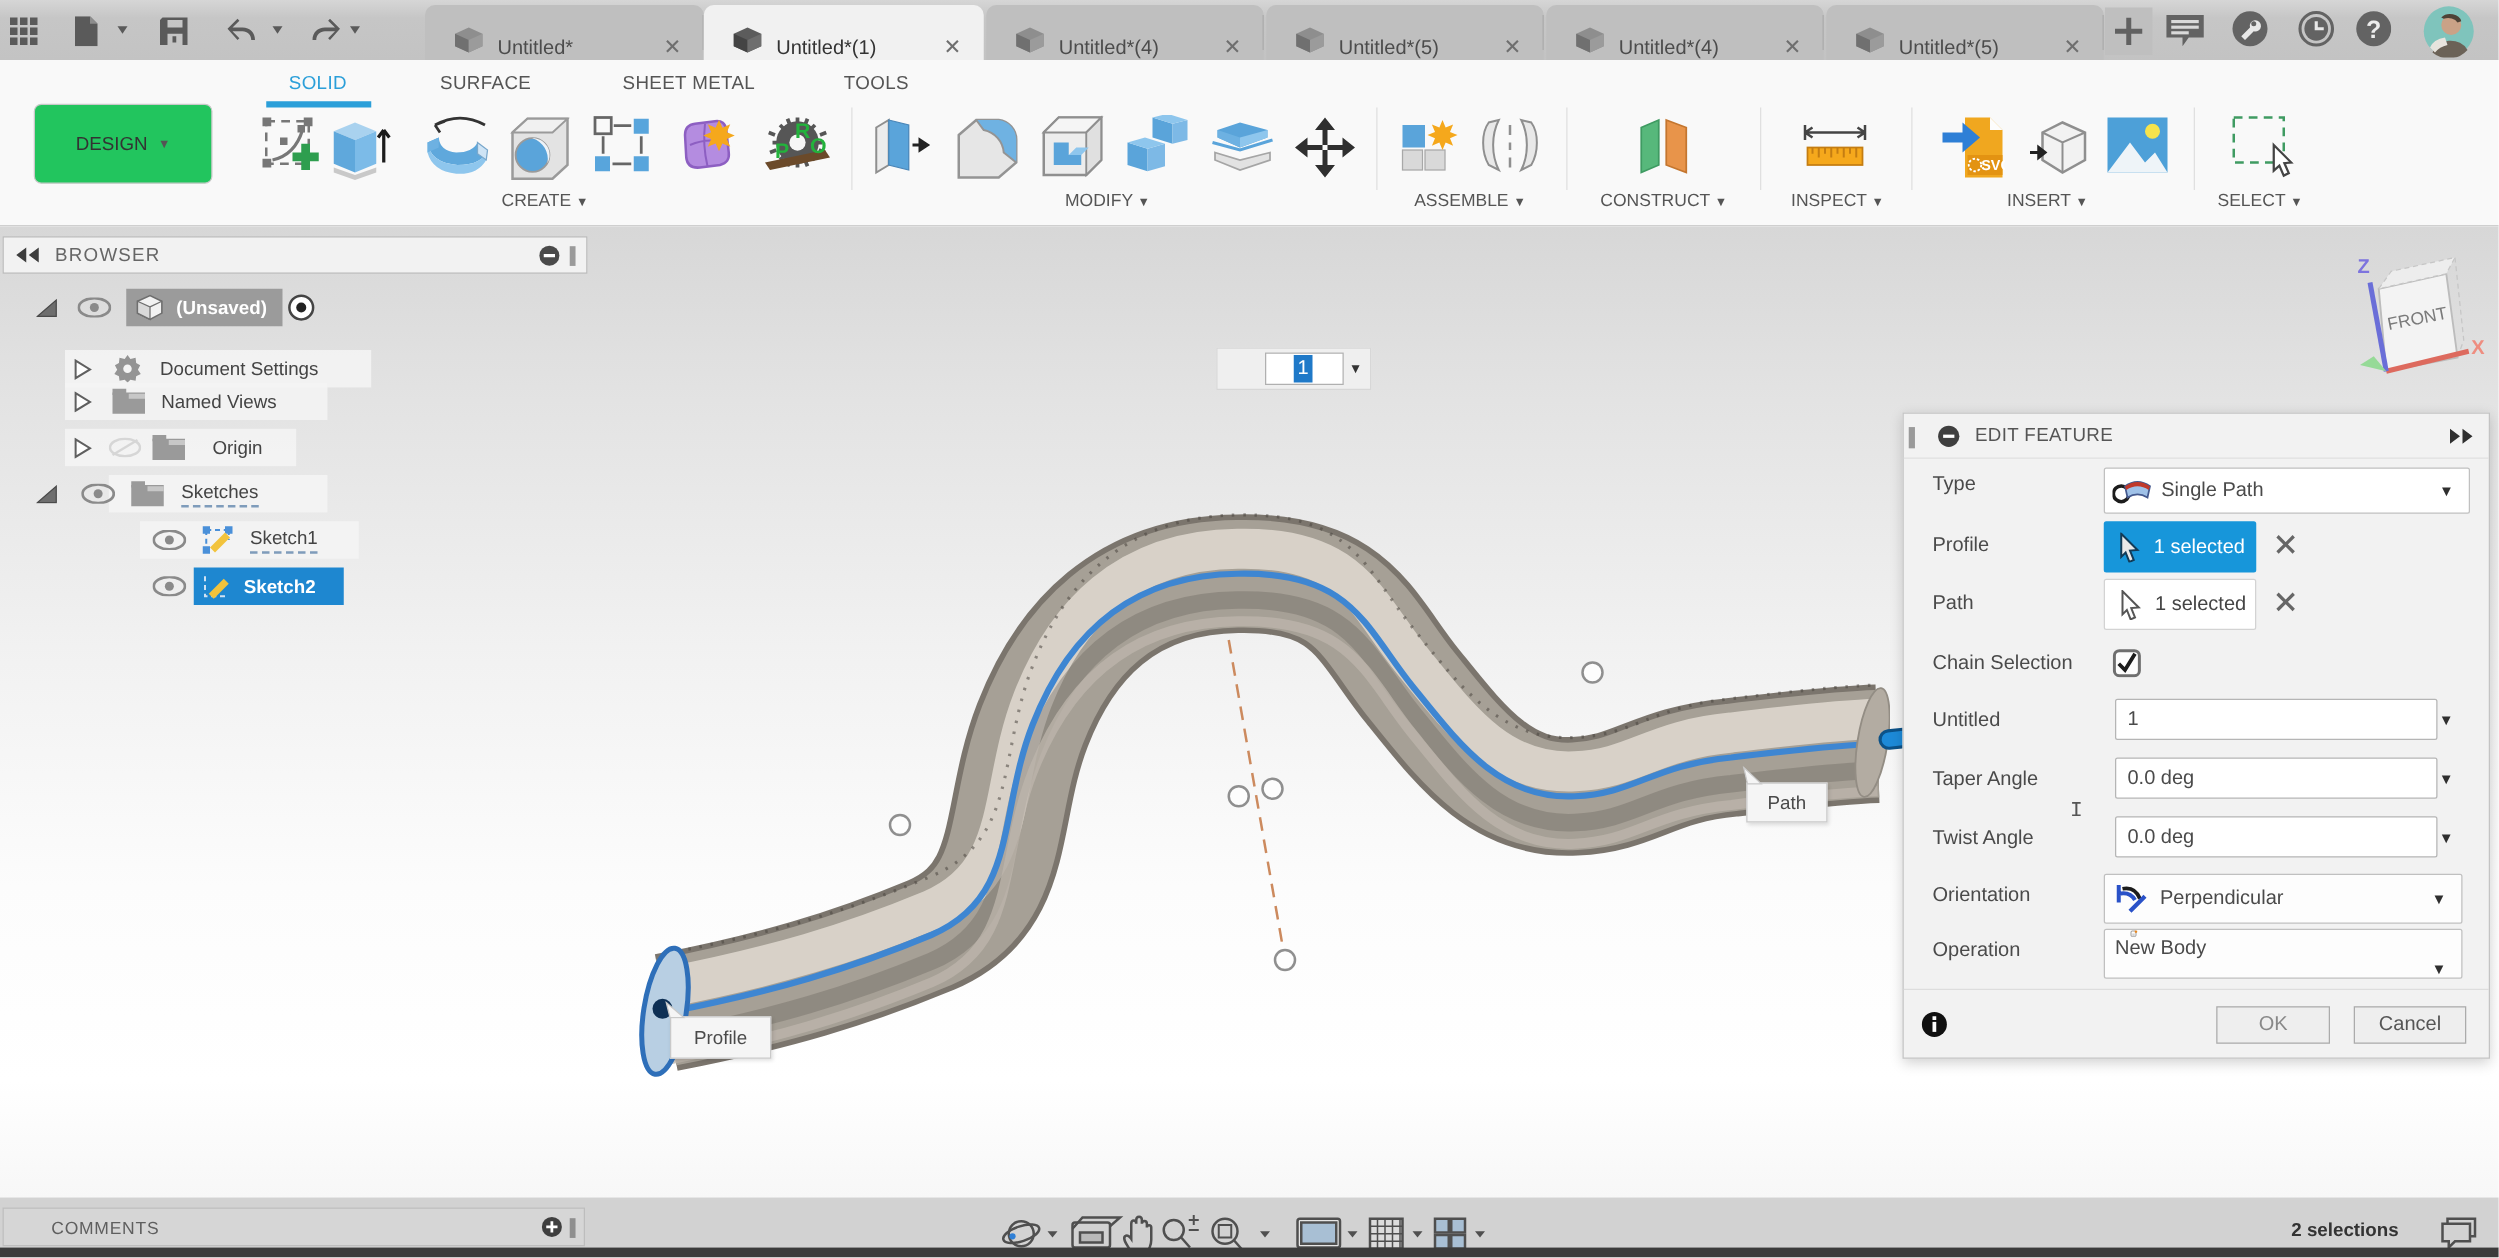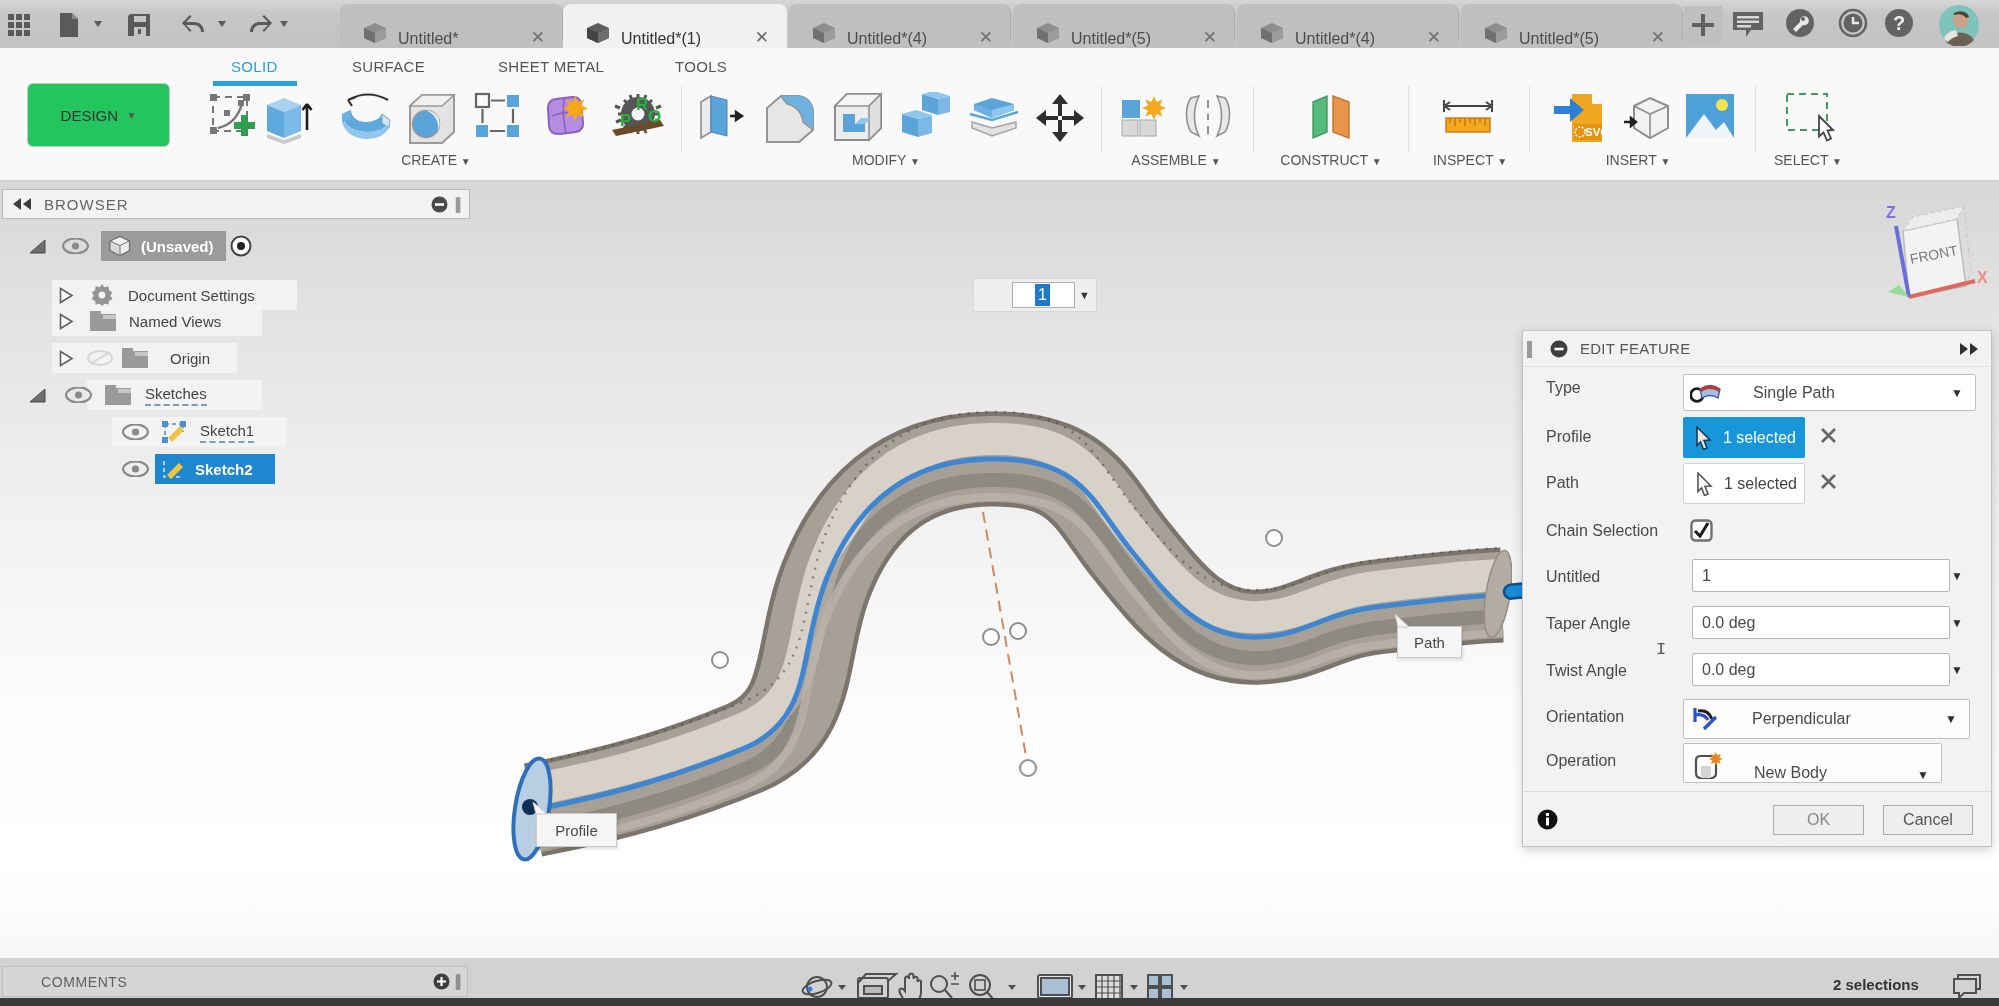--- a/index.html
+++ b/index.html
@@ -34,21 +34,21 @@
   #browser { position:absolute; left:2px; top:189px; width:470px; }
   #bheader { width:468px; height:30px; background:#f2f2f2; border:1px solid #b9b9b9;
     display:flex; align-items:center; color:#666; font-size:15px; letter-spacing:1px; }
   .trow { position:absolute; height:32px; display:flex; align-items:center; font-size:15px; color:#444; }
 
   
   #dialog { position:absolute; left:1522px; top:330px; width:470px; height:517px;
     background:#f2f2f2; border:1px solid #c4c4c4; box-shadow:0 3px 10px rgba(0,0,0,.18); font-size:16px; color:#4a4a4a; }
   .drow { position:absolute; left:0; width:100%; height:32px; }
   .dlabel { position:absolute; left:23px; top:5px; }
-  .dfield { position:absolute; background:#fff; border:1px solid #c0c0c0; border-radius:2px;gap:24px; }
+  .dfield { position:absolute; background:#fff; border:1px solid #c0c0c0; border-radius:2px; }
 
   
   #bottombar { position:absolute; left:0; top:958px; width:1999px; height:40px; background:#d2d2d2; }
   #darkstrip { position:absolute; left:0; top:998px; width:1999px; height:8px; background:#3b3b3b; }
 </style>
 </head>
 <body>
 
 <div id="canvas"></div>
 <svg id="scene" class="abs" style="left:0;top:0;" width="1999" height="1006" viewBox="0 0 1999 1006">
@@ -592,21 +592,21 @@
           <path d="M6 6 Q16 4 20 14" fill="none" stroke="#1c1c1c" stroke-width="3"></path>
           <path d="M12 24 L24 12" stroke="#2a52c8" stroke-width="3.4"></path>
         </svg>
       <span style="margin-left:8px;">Perpendicular</span>
       <span style="margin-left:auto;margin-right:12px;color:#2f2f2f;font-size:12px;">▼</span>
     </div>
   </div>
 
   <div class="drow" style="top:416px;">
       <span class="dlabel">Operation</span>
-    <div class="dfield" style="left:160px;top:-4px;width:259px;height:40px;display:flex;align-items:flex-end;background:#fdfdfd;">
+    <div class="dfield" style="left:160px;top:-4px;width:287px;height:40px;display:flex;align-items:flex-start;background:#fdfdfd;flex-direction:column;">
       <svg width="30" height="30" viewBox="0 0 30 30" style="margin-left:8px;">
           <path d="M4 8 Q4 4 9 4 H19 Q24 4 24 8 V21 Q24 26 19 26 H9 Q4 26 4 21 Z" fill="#fdfdfd" stroke="#4f4f4f" stroke-width="2.2"></path>
           <path d="M9 14 H19 V26 H9 Z" fill="#d4d4d4"></path>
           <path d="M22 1 l1.8 4 4.2 -1.6 -1.6 4.2 4 1.8 -4 1.8 1.6 4.2 -4.2 -1.6 -1.8 4 -1.8 -4 -4.2 1.6 1.6 -4.2 -4 -1.8 4 -1.8 -1.6 -4.2 4.2 1.6 z" fill="#e8871e" transform="scale(0.82) translate(7,-1)"></path>
         </svg>
       <span style="margin-left:8px;">New Body</span>
       <span style="margin-left:auto;margin-right:12px;color:#2f2f2f;font-size:12px;">▼</span>
     </div>
   </div>
 

